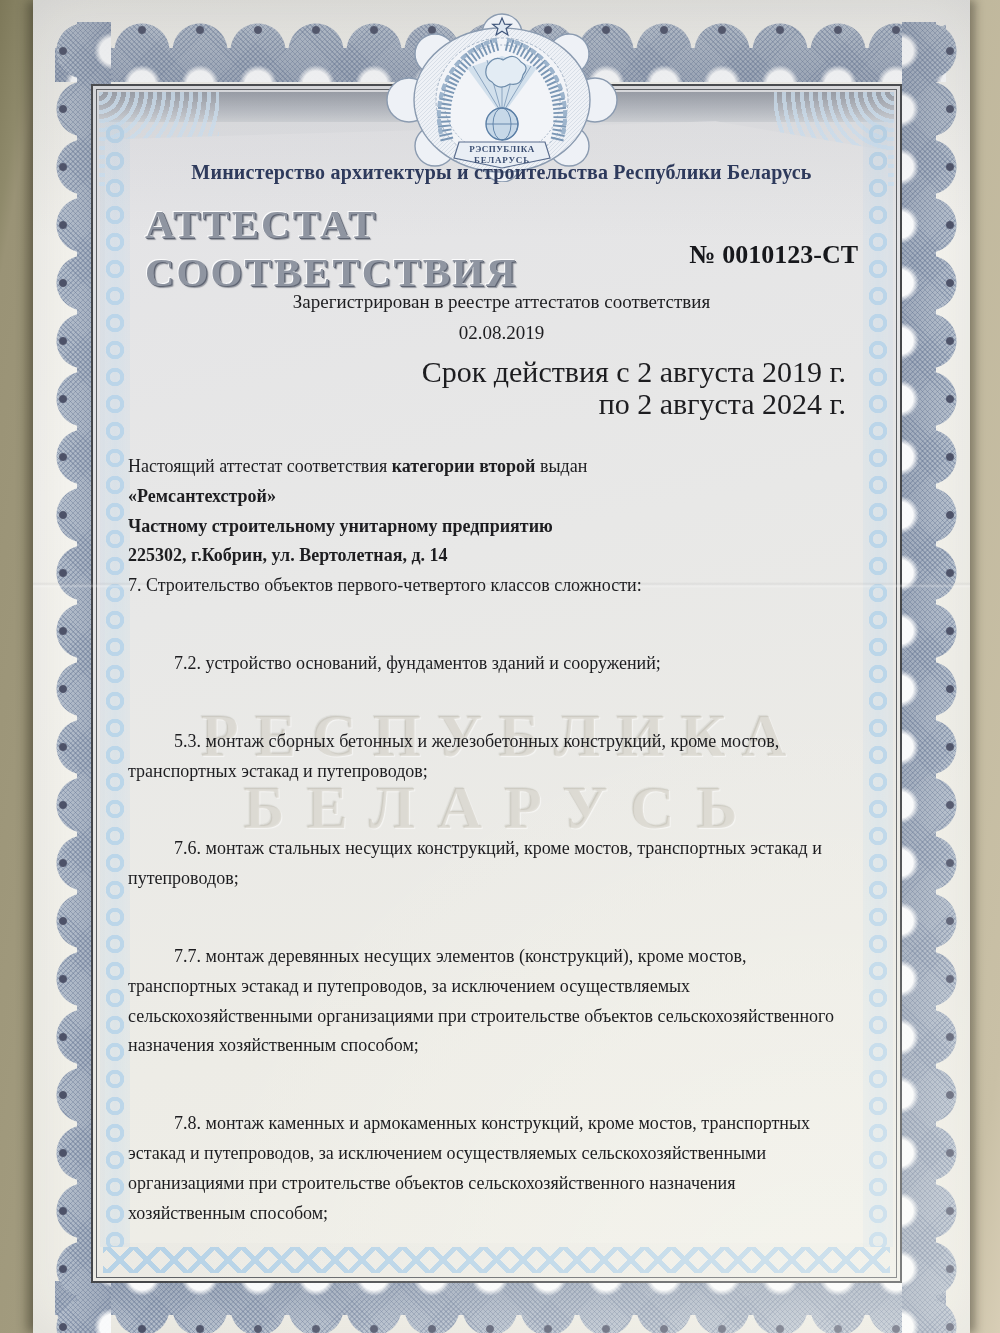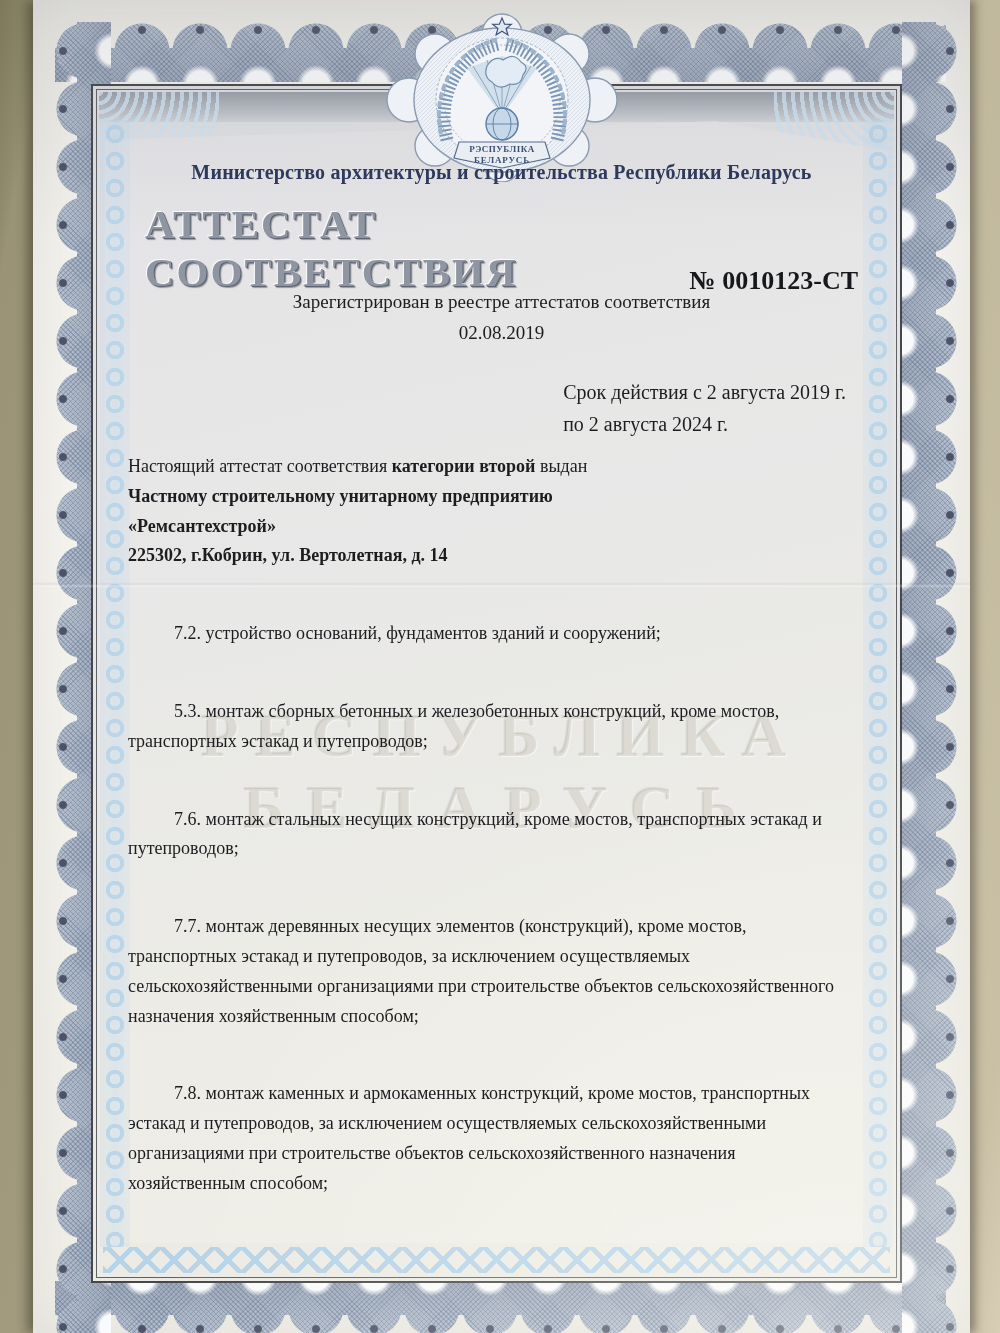--- a/index.html
+++ b/index.html
@@ -92,26 +92,26 @@
   
   .inner-panel{position:absolute;left:12px;right:12px;top:24px;bottom:38px;
     background:linear-gradient(168deg,#e3e3e6 0%,#e8e8e7 40%,#edece6 75%,#efeee7 100%);
     clip-path:polygon(0 2.6%,78% 1%,100% 3.6%,100% 100%,0 100%);
     box-shadow:0 -4px 8px rgba(90,92,100,.25);}
   
   .emblem{position:absolute;top:12px;left:50%;margin-left:-129px;width:258px;height:170px;}
   
   .txt{position:absolute;color:#1d1d20;}
   .ministry{top:161px;left:0;right:0;text-align:center;font-weight:bold;font-size:20px;color:#2e3a5c;letter-spacing:.2px;}
-  .titlerow{top:200px;left:112px;right:112px;display:flex;align-items:flex-end;}
+  .titlerow{top:200px;left:112px;right:112px;display:flex;align-items:center;}
   .doc-title{font-size:41px;font-weight:bold;letter-spacing:2px;color:#8f95a1;
     text-shadow:-1px -1px 0 rgba(255,255,255,.85),1px 1px 0 #5e6472,2px 2px 1px rgba(70,75,90,.5);}
   .doc-number{margin-left:auto;font-size:26px;font-weight:bold;color:#17181c;white-space:nowrap;padding-top:8px;margin-top:6px;}
   .registered{top:286px;left:0;right:0;text-align:center;font-size:19px;line-height:31px;}
-  .validity{top:376px;right:124px;font-size:20px;line-height:32px;}
+  .validity{top:356px;right:124px;text-align:right;font-size:30px;line-height:32px;}
   .content{top:452px;left:95px;width:720px;font-size:18px;line-height:29.8px;}
   .content p{margin:0;}
   .content .item{text-indent:46px;margin-top:48px;}
   b.inline{font-weight:bold;}
   .boldline{font-weight:bold;}
   
   .wm{position:absolute;left:0;right:0;text-align:center;font-weight:bold;
     color:rgba(148,138,114,.20);letter-spacing:16px;
     text-shadow:1px 1px 1px rgba(255,255,255,.55),-1px -1px 1px rgba(100,95,80,.12);}
   .wm1{top:700px;font-size:62px;}
@@ -203,23 +203,24 @@
     <div>02.08.2019</div>
   </div>
 
   <div class="txt validity">
     <div>Срок действия с 2 августа 2019 г.</div>
     <div>по 2 августа 2024 г.</div>
   </div>
 
   <div class="txt content">
     <p><span>Настоящий аттестат соответствия</span> <b class="inline">категории второй</b> <span>выдан</span></p>
+    <p class="boldline">«Ремсантехстрой»</p>
     <p class="boldline">Частному строительному унитарному предприятию</p>
-    <p class="boldline">«Ремсантехстрой»</p>
     <p class="boldline">225302, г.Кобрин, ул. Вертолетная, д. 14</p>
+    <p>7. Строительство объектов первого-четвертого классов сложности:</p>
     <p class="item">7.2. устройство оснований, фундаментов зданий и сооружений;</p>
     <p class="item">5.3. монтаж сборных бетонных и железобетонных конструкций, кроме мостов, транспортных эстакад и путепроводов;</p>
     <p class="item">7.6. монтаж стальных несущих конструкций, кроме мостов, транспортных эстакад и путепроводов;</p>
     <p class="item">7.7. монтаж деревянных несущих элементов (конструкций), кроме мостов, транспортных эстакад и путепроводов, за исключением осуществляемых сельскохозяйственными организациями при строительстве объектов сельскохозяйственного назначения хозяйственным способом;</p>
     <p class="item">7.8. монтаж каменных и армокаменных конструкций, кроме мостов, транспортных эстакад и путепроводов, за исключением осуществляемых сельскохозяйственными организациями при строительстве объектов сельскохозяйственного назначения хозяйственным способом;</p>
   </div>
 
 </div>
 
 </body></html>

